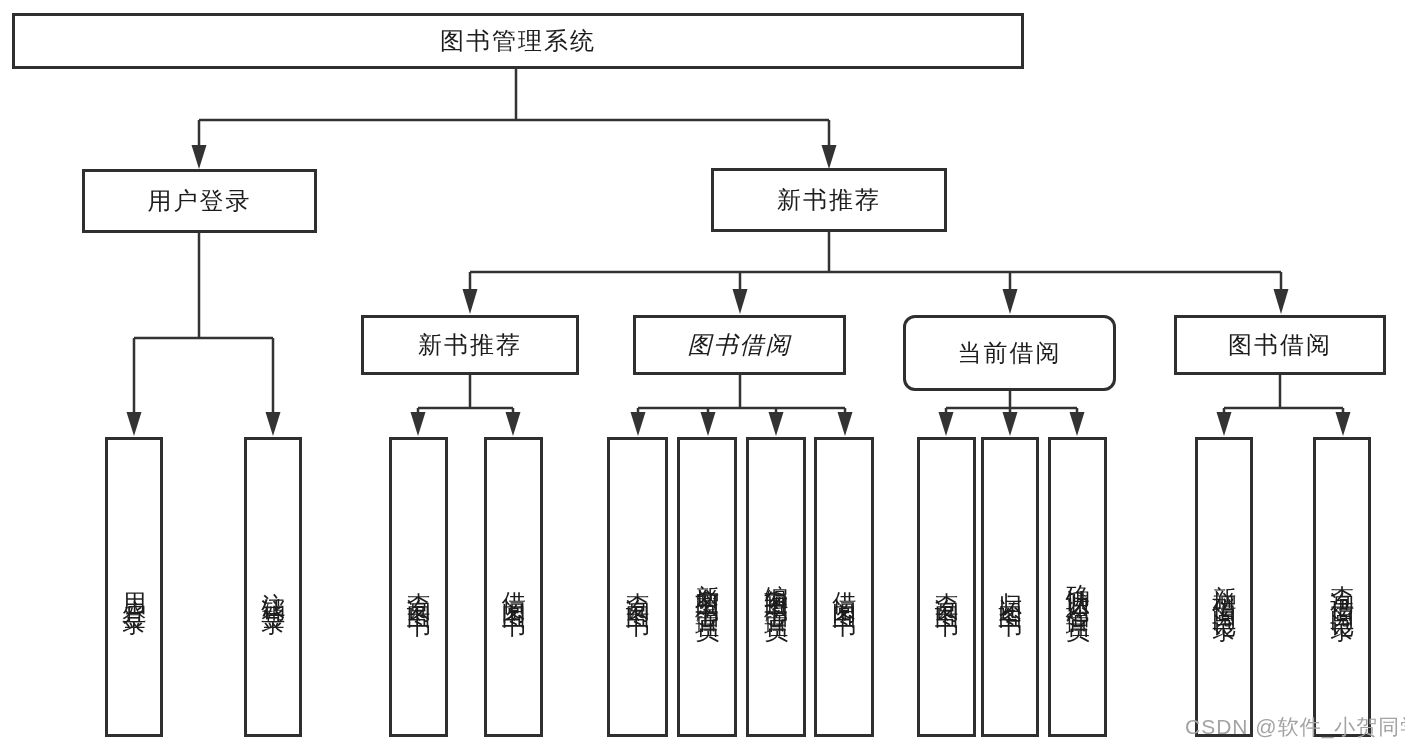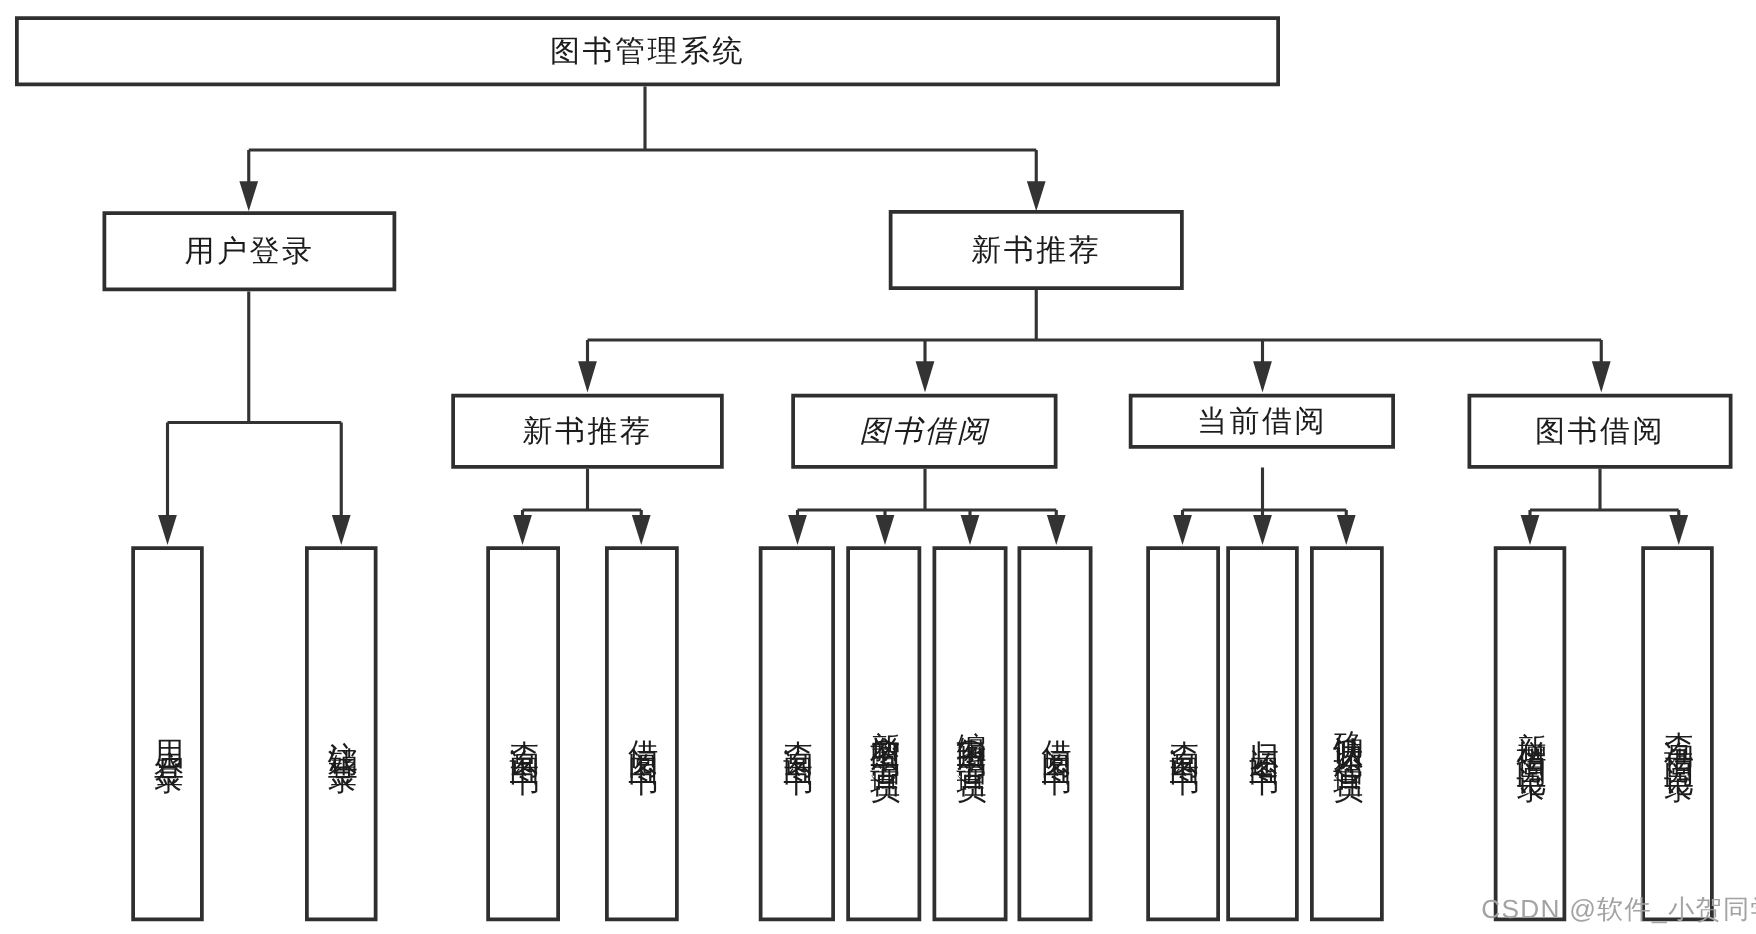--- a/index.html
+++ b/index.html
@@ -100,21 +100,21 @@
   <div class="box" style="left:711px; top:168px; width:236px; height:64px;">
     <span class="hlabel">新书推荐</span>
   </div>
 
   <div class="box" style="left:361px; top:315px; width:218px; height:60px;">
     <span class="hlabel">新书推荐</span>
   </div>
   <div class="box" style="left:633px; top:315px; width:213px; height:60px;font-style:italic;">
     <span class="hlabel">图书借阅</span>
   </div>
-  <div class="box" style="left:903px; top:315px; width:213px; height:44px;">
+  <div class="box" style="left:903px; top:315px; width:213px; height:76px;border-radius:12px;">
     <span class="hlabel">当前借阅</span>
   </div>
   <div class="box" style="left:1174px; top:315px; width:212px; height:60px;">
     <span class="hlabel">图书借阅</span>
   </div>
 
   <div class="box leaf" style="left:105px; top:437px; width:58px; height:300px;">
     <span class="vlabel">用户登录</span>
   </div>
   <div class="box leaf" style="left:244px; top:437px; width:58px; height:300px;">

